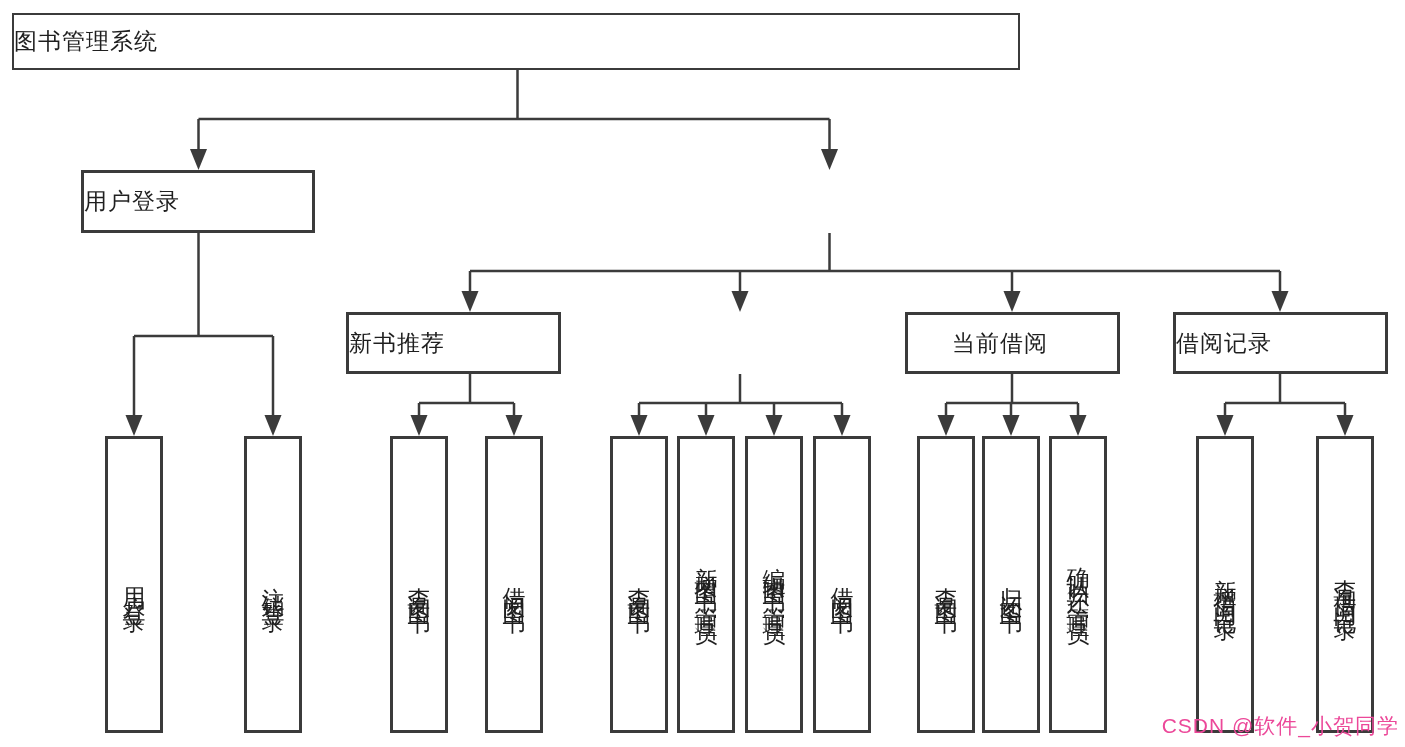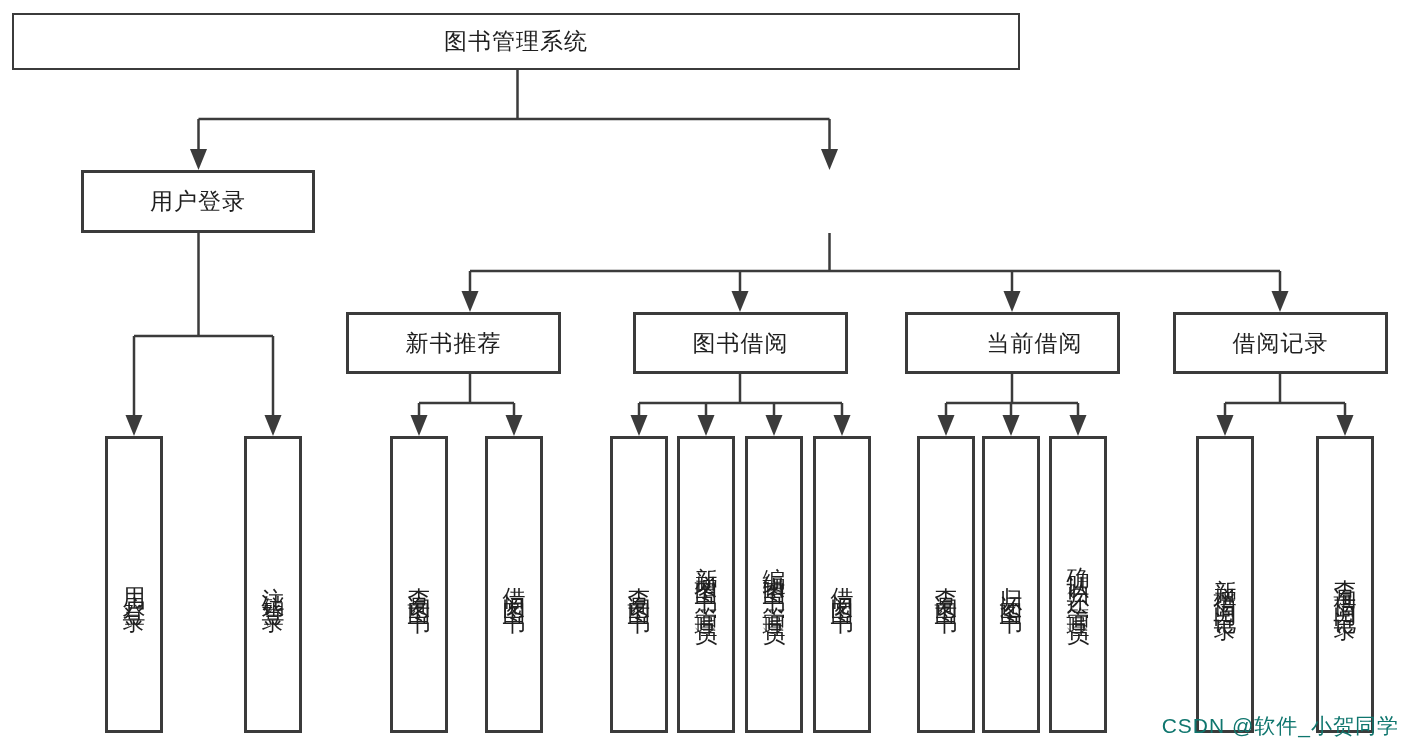--- a/index.html
+++ b/index.html
@@ -12,21 +12,21 @@
     color: #1f1f1f;
     overflow: hidden;
   }
   #connectors { position: absolute; left: 0; top: 0; z-index: 1; }
   .node {
     position: absolute;
     border: 3px solid #3b3b3b;
     background: #ffffff;
     display: flex;
     align-items: center;
-    justify-content: center;
+    justify-content: flex-start;
     box-sizing: border-box;
     z-index: 2;
     font-size: 23px;
     letter-spacing: 1px;
   }
   .node.root { border-width: 2px; }
   .leaf {
     position: absolute;
     border: 3px solid #3b3b3b;
     background: #ffffff;
@@ -42,21 +42,21 @@
     font-size: 23px;
     letter-spacing: 8px;
     line-height: 1;
     white-space: nowrap;
   }
   .watermark {
     position: absolute;
     right: 6px;
     top: 712px;
     font-size: 21px;
-    color: #0f766e;
+    color: #ec4899;
     z-index: 5;
     letter-spacing: 1px;
     white-space: nowrap;
     margin-left: 32px;
   }
 </style>
 </head>
 <body>
 
 <div id="canvas">
@@ -131,23 +131,20 @@
     <span>图书管理系统</span>
   </div>
 
   <div class="node" style="left:81px; top:170px; width:234px; height:63px;">
     <span>用户登录</span>
   </div>
 
   <div class="node" style="left:346px; top:312px; width:215px; height:62px;">
     <span>新书推荐</span>
   </div>
-  <div class="node" style="left:633px; top:312px; width:215px; height:62px;">
-    <span>图书借阅</span>
-  </div>
   <div class="node" style="left:905px; top:312px; width:215px; height:62px;padding-left:44px;">
     <span>当前借阅</span>
   </div>
   <div class="node" style="left:1173px; top:312px; width:215px; height:62px;">
     <span>借阅记录</span>
   </div>
 
   <div class="leaf" style="left:105px; top:436px; width:58px; height:297px;">
     <span>用户登录</span>
   </div>

